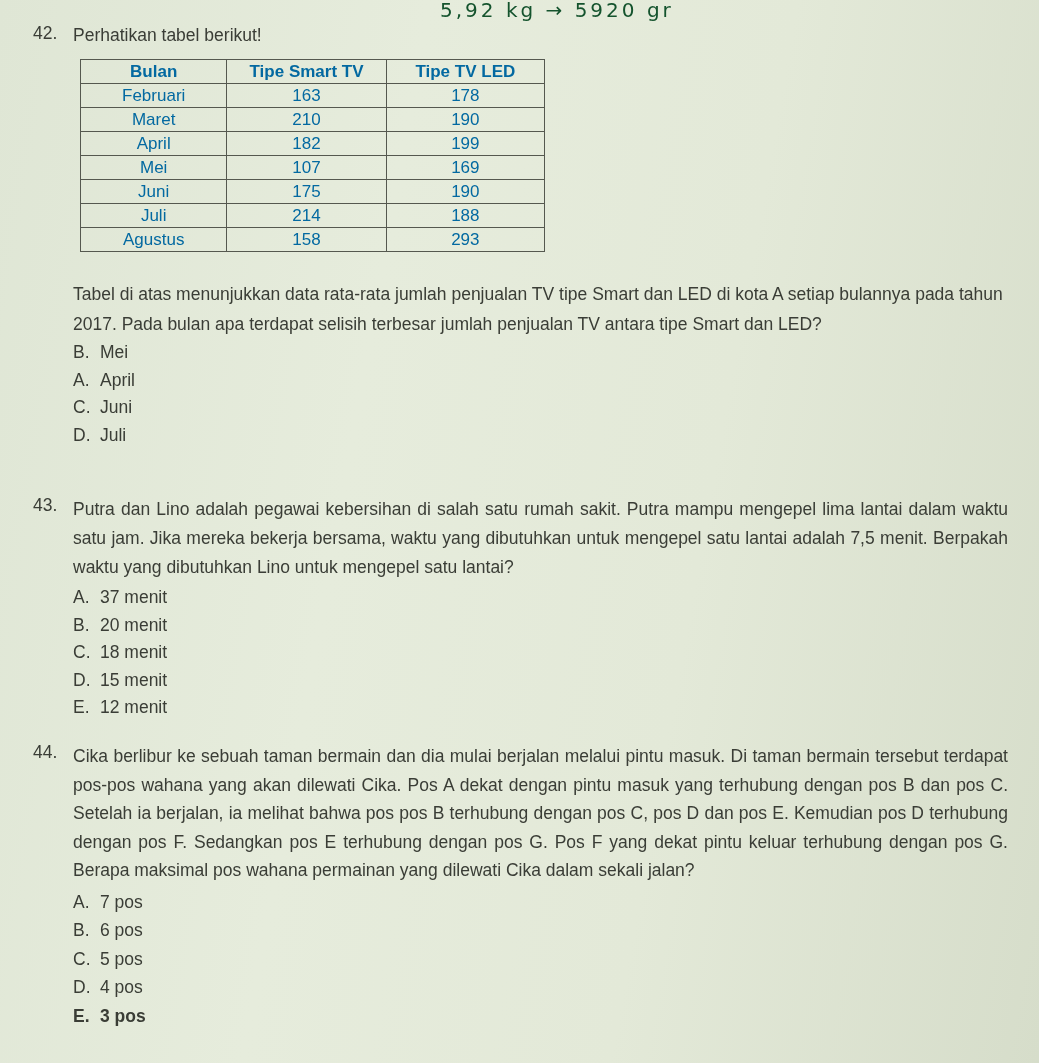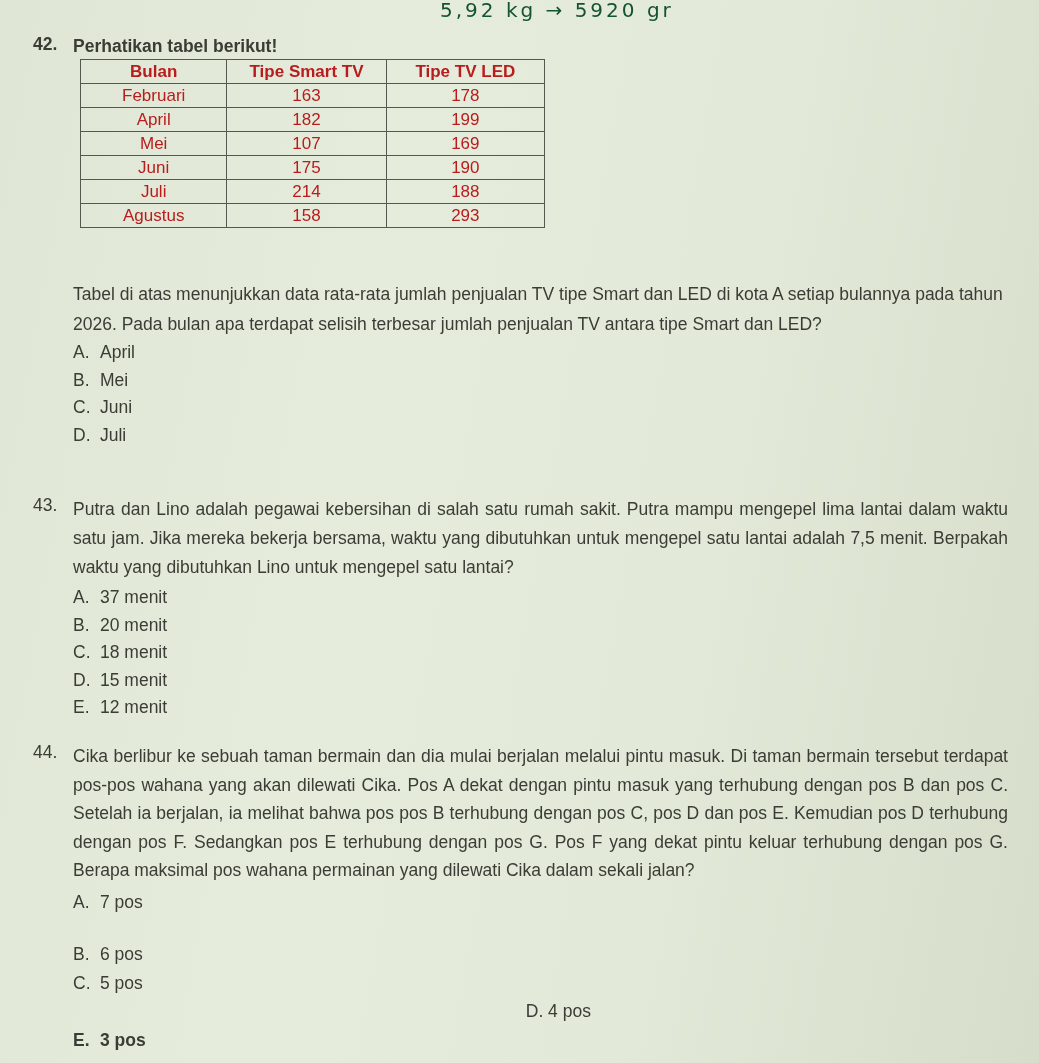--- a/index.html
+++ b/index.html
@@ -18,36 +18,36 @@
   .qnum { position:absolute; left:33px; }
   .qtext { margin-left:73px; width:935px; line-height:28px; }
   .justify { text-align:justify; text-align-last:left; }
   .options { margin-left:73px; }
   .opt { height:27.5px; line-height:27.5px; }
   .opt .letter { display:inline-block; width:27px; }
   .q43 .opt .letter, .q44 .opt .letter { width:27px; }
 
   table.data {
     position:absolute; left:80px; top:59px; width:465px;
-    border-collapse:collapse; font-size:17px; color:#b91c1c;
+    border-collapse:collapse; font-size:17px; color:#0369a1;
   }
   table.data th, table.data td {
     border:1.6px solid #55584f; text-align:center; height:23px; padding:0;
   }
   table.data th { font-weight:bold; }
   table.data col.c1 { width:135px; }
   table.data col.c2 { width:147px; }
   table.data col.c3 { width:146px; }
 </style>
 </head>
 <body>
 
 <div class="handwriting">5,92 kg → 5920 gr</div>
 
-<div class="q q42" style="top:34px;font-weight:bold;">
+<div class="q q42" style="top:23px;">
   <span class="qnum">42.</span>
   <div class="qtext" style="line-height:24px;">Perhatikan tabel berikut!</div>
 </div>
 
 <table class="data">
   <colgroup>
       <col class="c1">
       <col class="c2">
       <col class="c3">
     </colgroup>
@@ -56,20 +56,25 @@
       <th>Bulan</th>
       <th>Tipe Smart TV</th>
       <th>Tipe TV LED</th>
     </tr>
   </thead>
   <tbody>
     <tr>
       <td>Februari</td>
       <td>163</td>
       <td>178</td>
+    </tr>
+    <tr>
+      <td>Maret</td>
+      <td>210</td>
+      <td>190</td>
     </tr>
     <tr>
       <td>April</td>
       <td>182</td>
       <td>199</td>
     </tr>
     <tr>
       <td>Mei</td>
       <td>107</td>
       <td>169</td>
@@ -86,24 +91,24 @@
     </tr>
     <tr>
       <td>Agustus</td>
       <td>158</td>
       <td>293</td>
     </tr>
   </tbody>
 </table>
 
 <div class="q q42b" style="top:279px;">
-  <div class="qtext" style="margin-left:73px; width:930px; line-height:30px;">Tabel di atas menunjukkan data rata-rata jumlah penjualan TV tipe Smart dan LED di kota A setiap bulannya pada tahun 2026. Pada bulan apa terdapat selisih terbesar jumlah penjualan TV antara tipe Smart dan LED?</div>
+  <div class="qtext" style="margin-left:73px; width:930px; line-height:30px;">Tabel di atas menunjukkan data rata-rata jumlah penjualan TV tipe Smart dan LED di kota A setiap bulannya pada tahun 2017. Pada bulan apa terdapat selisih terbesar jumlah penjualan TV antara tipe Smart dan LED?</div>
   <div class="options" style="margin-top:0px;">
+    <div class="opt"><span class="letter">B.</span><span>Mei</span></div>
     <div class="opt"><span class="letter">A.</span><span>April</span></div>
-    <div class="opt"><span class="letter">B.</span><span>Mei</span></div>
     <div class="opt"><span class="letter">C.</span><span>Juni</span></div>
     <div class="opt"><span class="letter">D.</span><span>Juli</span></div>
   </div>
 </div>
 
 <div class="q q43" style="top:495px;">
   <span class="qnum">43.</span>
   <div class="qtext justify" style="line-height:29px;">Putra dan Lino adalah pegawai kebersihan di salah satu rumah sakit. Putra mampu mengepel lima lantai dalam waktu satu jam. Jika mereka bekerja bersama, waktu yang dibutuhkan untuk mengepel satu lantai adalah 7,5 menit. Berpakah waktu yang dibutuhkan Lino untuk mengepel satu lantai?</div>
   <div class="options" style="margin-top:2px;">
     <div class="opt"><span class="letter">A.</span><span>37 menit</span></div>
@@ -112,18 +117,18 @@
     <div class="opt"><span class="letter">D.</span><span>15 menit</span></div>
     <div class="opt"><span class="letter">E.</span><span>12 menit</span></div>
   </div>
 </div>
 
 <div class="q q44" style="top:742px;">
   <span class="qnum">44.</span>
   <div class="qtext justify" style="line-height:28.6px;">Cika berlibur ke sebuah taman bermain dan dia mulai berjalan melalui pintu masuk. Di taman bermain tersebut terdapat pos-pos wahana yang akan dilewati Cika. Pos A dekat dengan pintu masuk yang terhubung dengan pos B dan pos C. Setelah ia berjalan, ia melihat bahwa pos pos B terhubung dengan pos C, pos D dan pos E. Kemudian pos D terhubung dengan pos F. Sedangkan pos E terhubung dengan pos G. Pos F yang dekat pintu keluar terhubung dengan pos G. Berapa maksimal pos wahana permainan yang dilewati Cika dalam sekali jalan?</div>
   <div class="options" style="margin-top:3px;">
     <div class="opt" style="height:28.5px;line-height:28.5px;"><span class="letter">A.</span><span>7 pos</span></div>
-    <div class="opt" style="height:28.5px;line-height:28.5px;margin-top:24px;"><span class="letter">B.</span><span>6 pos</span></div>
+    <div class="opt" style="height:28.5px;line-height:28.5px;"><span class="letter">B.</span><span>6 pos</span></div>
     <div class="opt" style="height:28.5px;line-height:28.5px;"><span class="letter">C.</span><span>5 pos</span></div>
-    <div class="opt" style="height:28.5px;line-height:28.5px;text-align:center;"><span class="letter">D.</span><span>4 pos</span></div>
+    <div class="opt" style="height:28.5px;line-height:28.5px;"><span class="letter">D.</span><span>4 pos</span></div>
     <div class="opt" style="height:28.5px;line-height:28.5px;font-weight:bold;"><span class="letter">E.</span><span>3 pos</span></div>
   </div>
 </div>
 
 </body></html>

